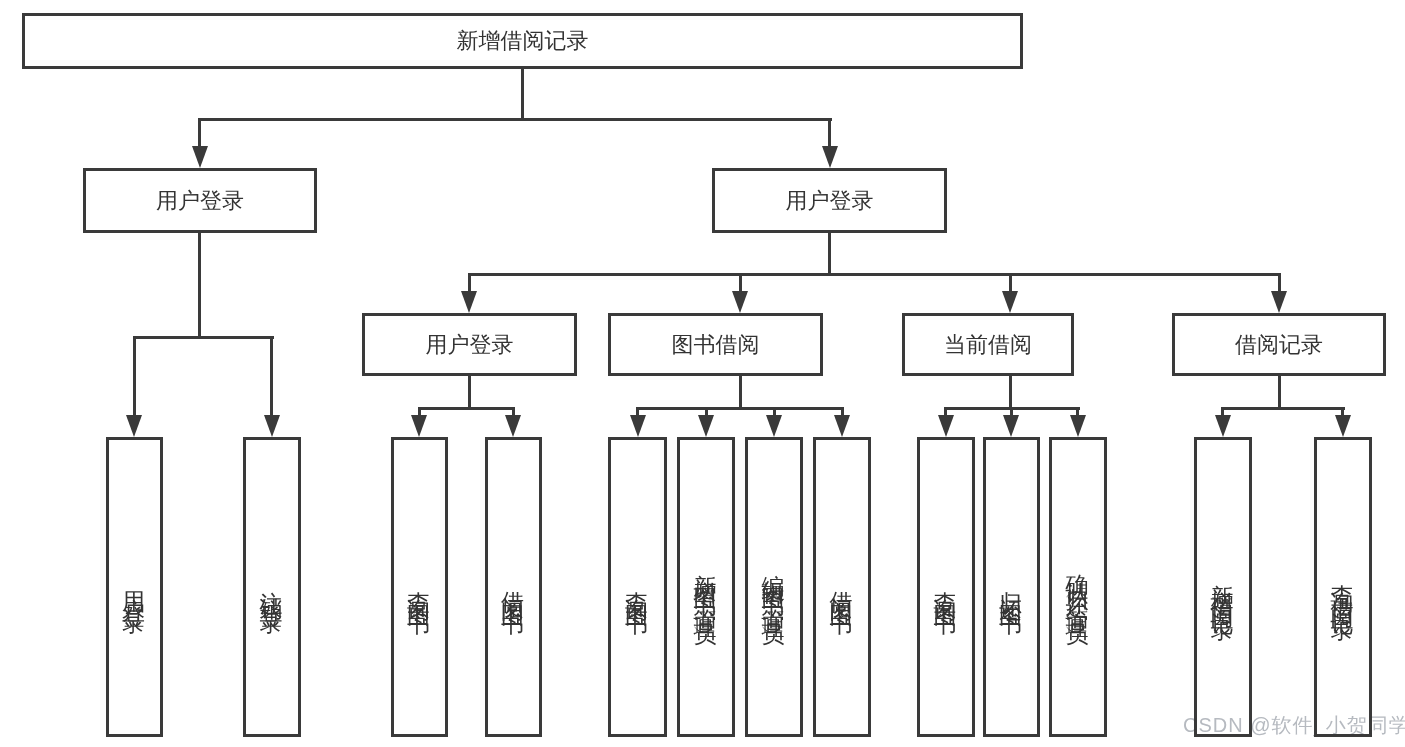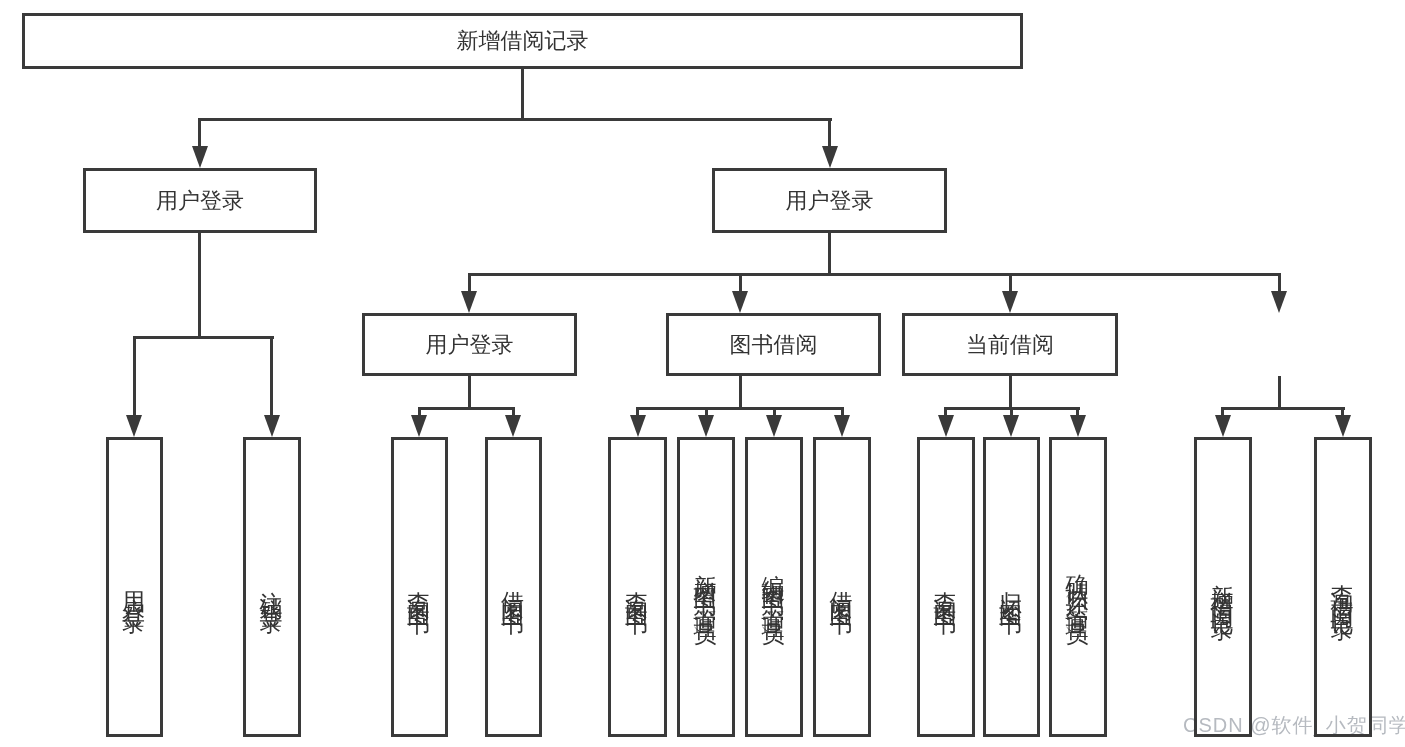--- a/index.html
+++ b/index.html
@@ -94,25 +94,28 @@
   <div class="vl" style="left:739px; top:273px; height:18px;"></div>
   <div class="arw" style="left:732px; top:291px;"></div>
   <div class="vl" style="left:1009px; top:273px; height:18px;"></div>
   <div class="arw" style="left:1002px; top:291px;"></div>
   <div class="vl" style="left:1278px; top:273px; height:18px;"></div>
   <div class="arw" style="left:1271px; top:291px;"></div>
 
   <div class="node" style="left:362px; top:313px; width:215px; height:63px;">
     <span>用户登录</span>
   </div>
-  <div class="node" style="left:666px; top:313px; width:215px; height:63px;text-align:right;">
+  <div class="node" style="left:608px; top:313px; width:215px; height:63px;text-align:right;">
     <span>图书借阅</span>
   </div>
-  <div class="node" style="left:902px; top:313px; width:216px; height:63px;align-items:center;">
+  <div class="node" style="left:902px; top:313px; width:172px; height:63px;align-items:center;">
     <span>当前借阅</span>
+  </div>
+  <div class="node" style="left:1172px; top:313px; width:214px; height:63px;">
+    <span>借阅记录</span>
   </div>
 
   <div class="vl" style="left:468px; top:376px; height:34px;"></div>
   <div class="hl" style="left:418px; top:407px; width:97px;"></div>
   <div class="vl" style="left:418px; top:407px; height:10px;"></div>
   <div class="arw" style="left:411px; top:415px;"></div>
   <div class="vl" style="left:512px; top:407px; height:10px;"></div>
   <div class="arw" style="left:505px; top:415px;"></div>
 
   <div class="vl" style="left:739px; top:376px; height:34px;"></div>

